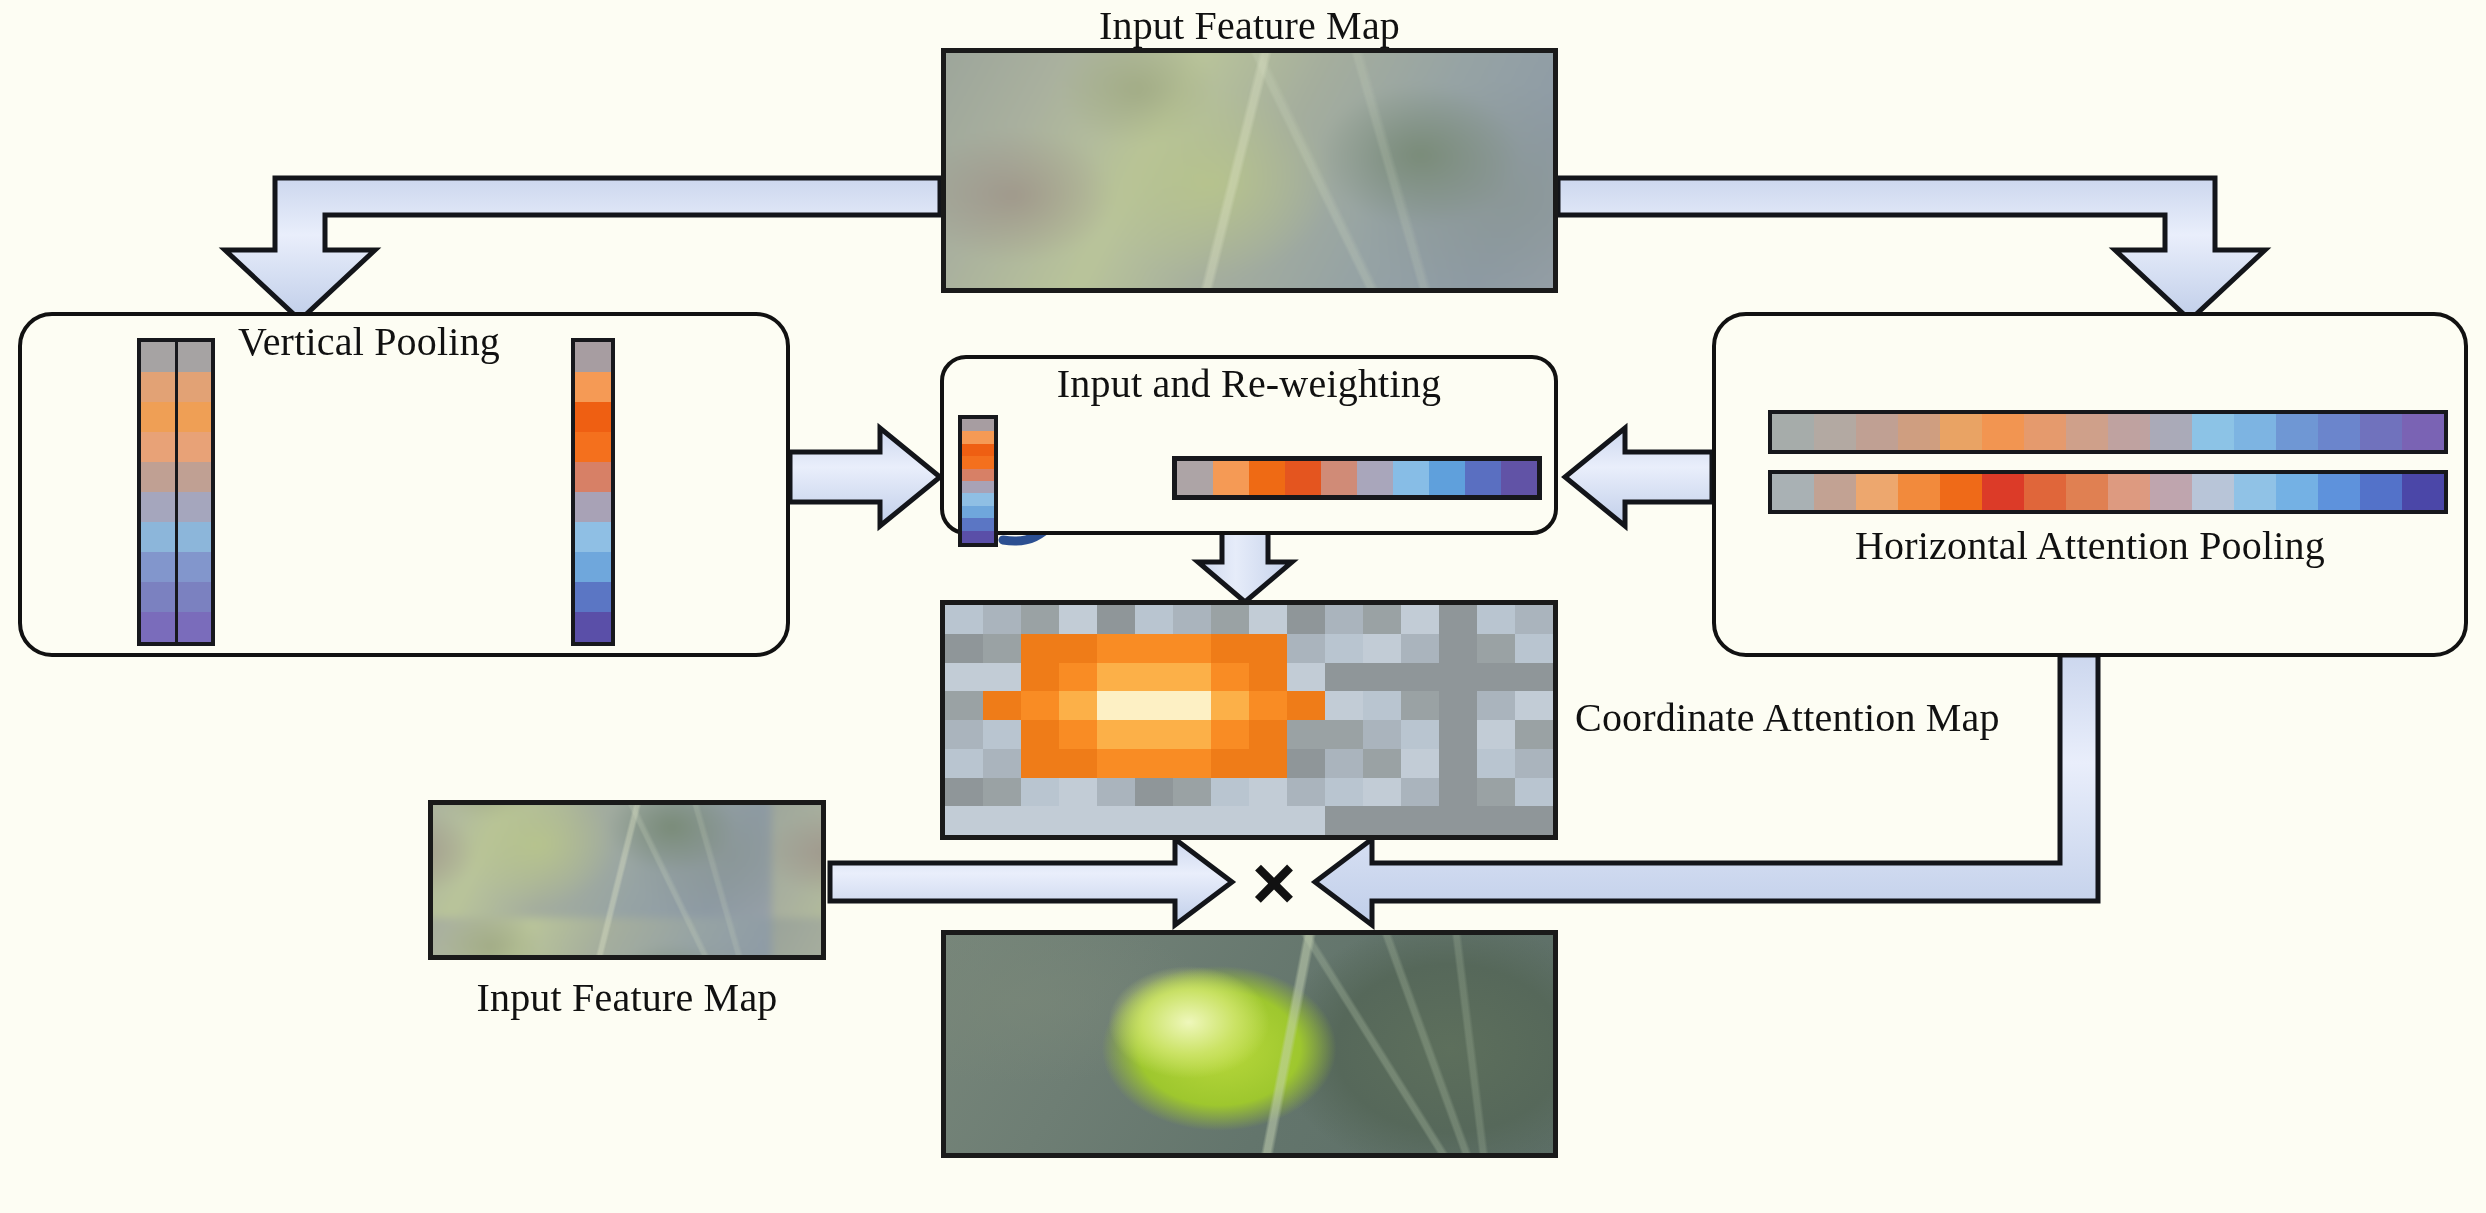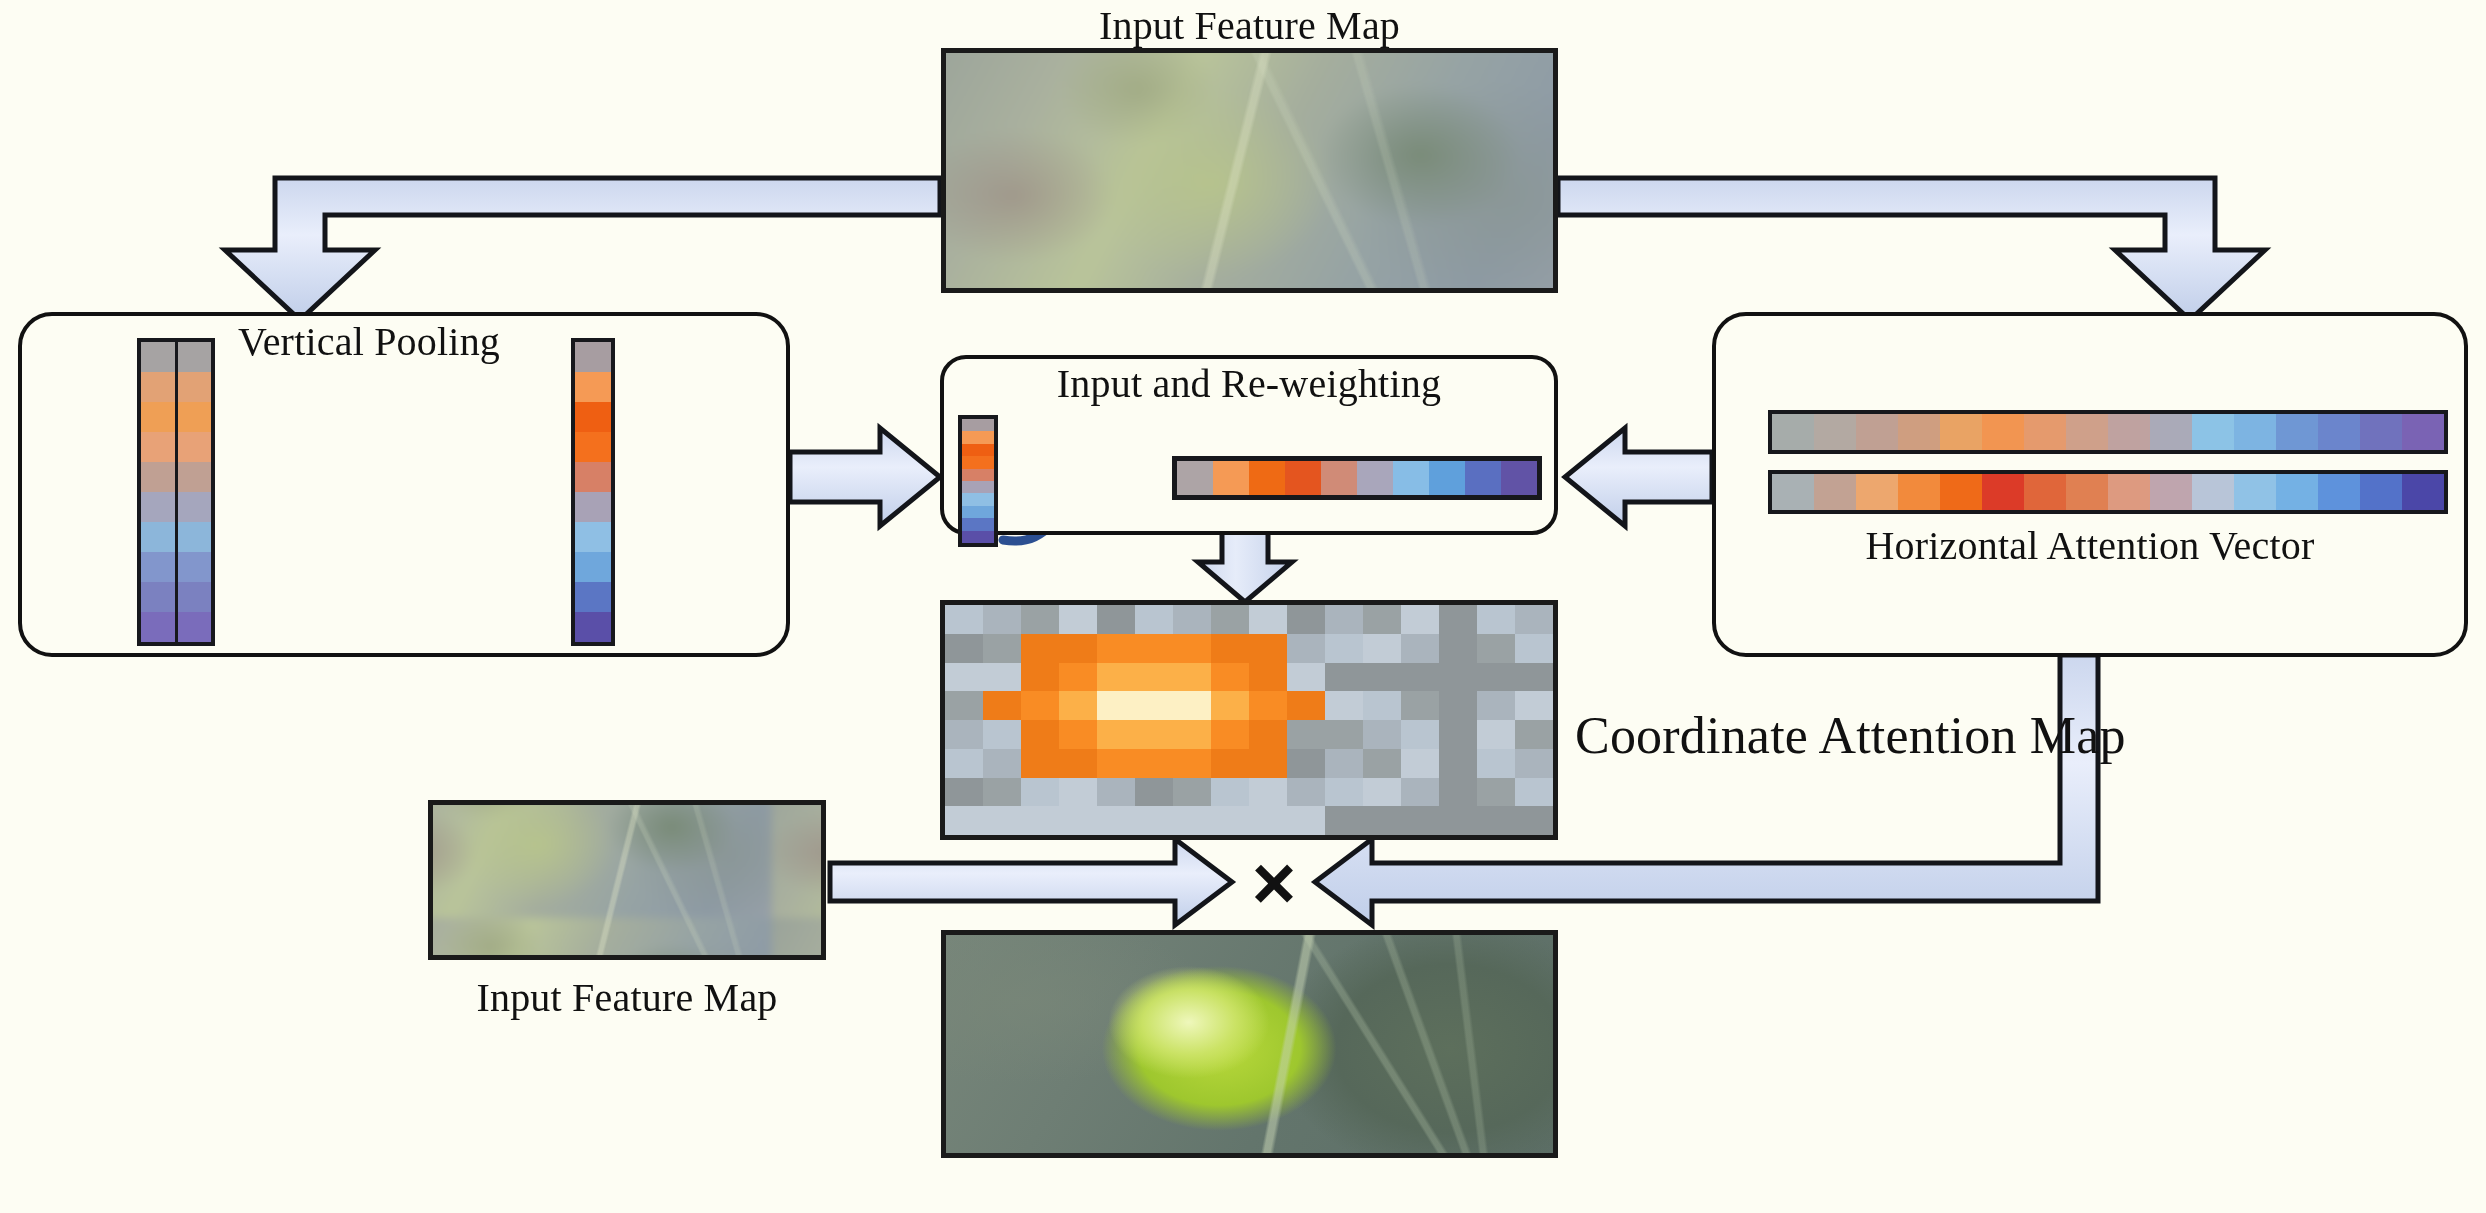--- a/index.html
+++ b/index.html
@@ -315,21 +315,21 @@
       <div class="seg" style="background: rgb(221, 154, 128);"></div>
       <div class="seg" style="background: rgb(191, 165, 174);"></div>
       <div class="seg" style="background: rgb(184, 197, 216);"></div>
       <div class="seg" style="background: rgb(144, 194, 230);"></div>
       <div class="seg" style="background: rgb(116, 177, 228);"></div>
       <div class="seg" style="background: rgb(94, 146, 220);"></div>
       <div class="seg" style="background: rgb(83, 114, 201);"></div>
       <div class="seg" style="background: rgb(75, 71, 168);"></div>
     </div>
 
-  <div class="lbl" style="left:1712px; top:522px; width:756px; text-align:center; font-size:40px;">Horizontal Attention Vector</div>
+  <div class="lbl" style="left:1712px; top:522px; width:756px; text-align:center; font-size:40px;">Horizontal Attention Pooling</div>
 
   <div class="imgbox" style="left:940px; top:600px; width:618px; height:240px; background:#aeb8c2;">
     <div class="heat" style="inset: 0px; grid-template-columns: repeat(16, 1fr); grid-template-rows: repeat(8, 1fr);">
         <div class="c" style="background: rgb(185, 197, 208);"></div>
         <div class="c" style="background: rgb(170, 180, 189);"></div>
         <div class="c" style="background: rgb(154, 162, 164);"></div>
         <div class="c" style="background: rgb(194, 204, 214);"></div>
         <div class="c" style="background: rgb(143, 150, 153);"></div>
         <div class="c" style="background: rgb(185, 197, 208);"></div>
         <div class="c" style="background: rgb(170, 180, 189);"></div>
@@ -450,21 +450,21 @@
         <div class="c" style="background: rgb(194, 204, 214);"></div>
         <div class="c" style="background: rgb(143, 150, 153);"></div>
         <div class="c" style="background: rgb(143, 150, 153);"></div>
         <div class="c" style="background: rgb(143, 150, 153);"></div>
         <div class="c" style="background: rgb(143, 150, 153);"></div>
         <div class="c" style="background: rgb(143, 150, 153);"></div>
         <div class="c" style="background: rgb(143, 150, 153);"></div>
       </div>
   </div>
 
-  <div class="lbl" style="left:1575px; top:694px; font-size:52px;margin-top:12px;">Coordinate Attention Map</div>
+  <div class="lbl" style="left:1575px; top:694px; font-size:40px;">Coordinate Attention Map</div>
 
   <div class="imgbox" style="left:428px; top:800px; width:398px; height:160px;">
     <div class="inner photo-blur photo-blur-sm" style="background-position:-60px -40px;"></div>
     <div class="leafveins"></div>
   </div>
 
   <div class="lbl" style="left:428px; top:974px; width:398px; text-align:center; font-size:40px;">Input Feature Map</div>
 
   <div class="mult" style="left:1238px; top:845px; width:72px; text-align:center; font-size:76px;">×</div>
 

